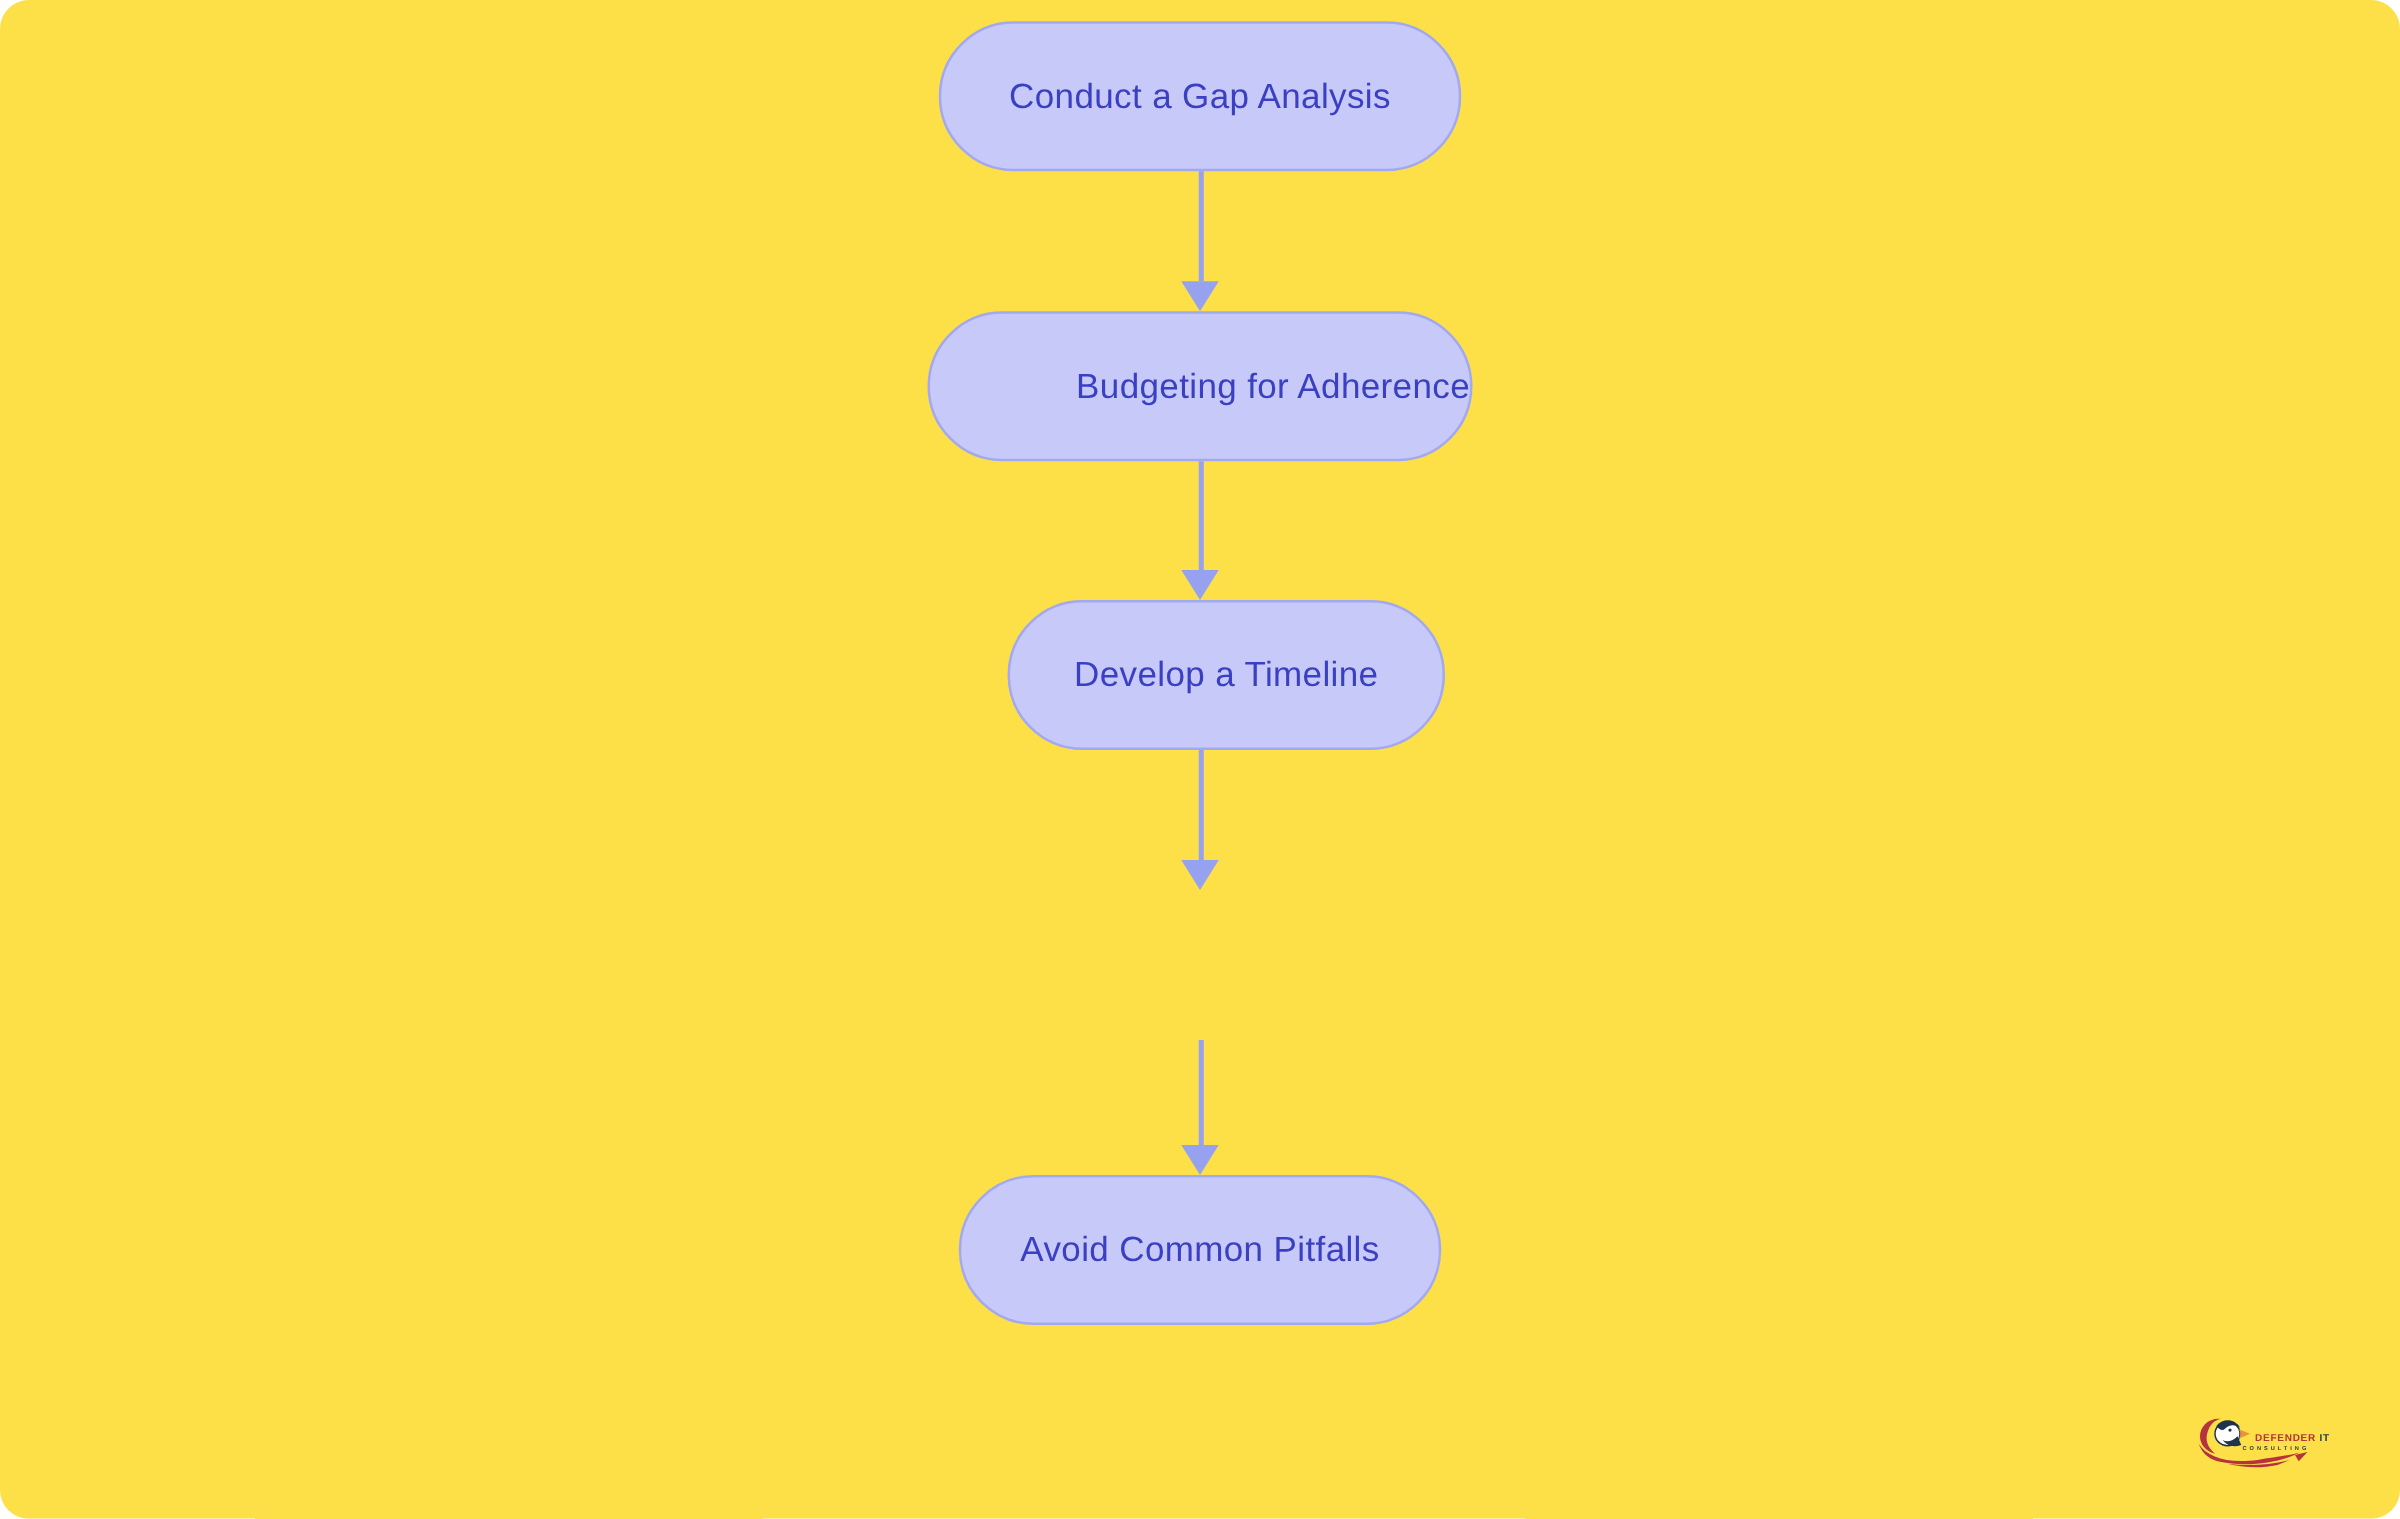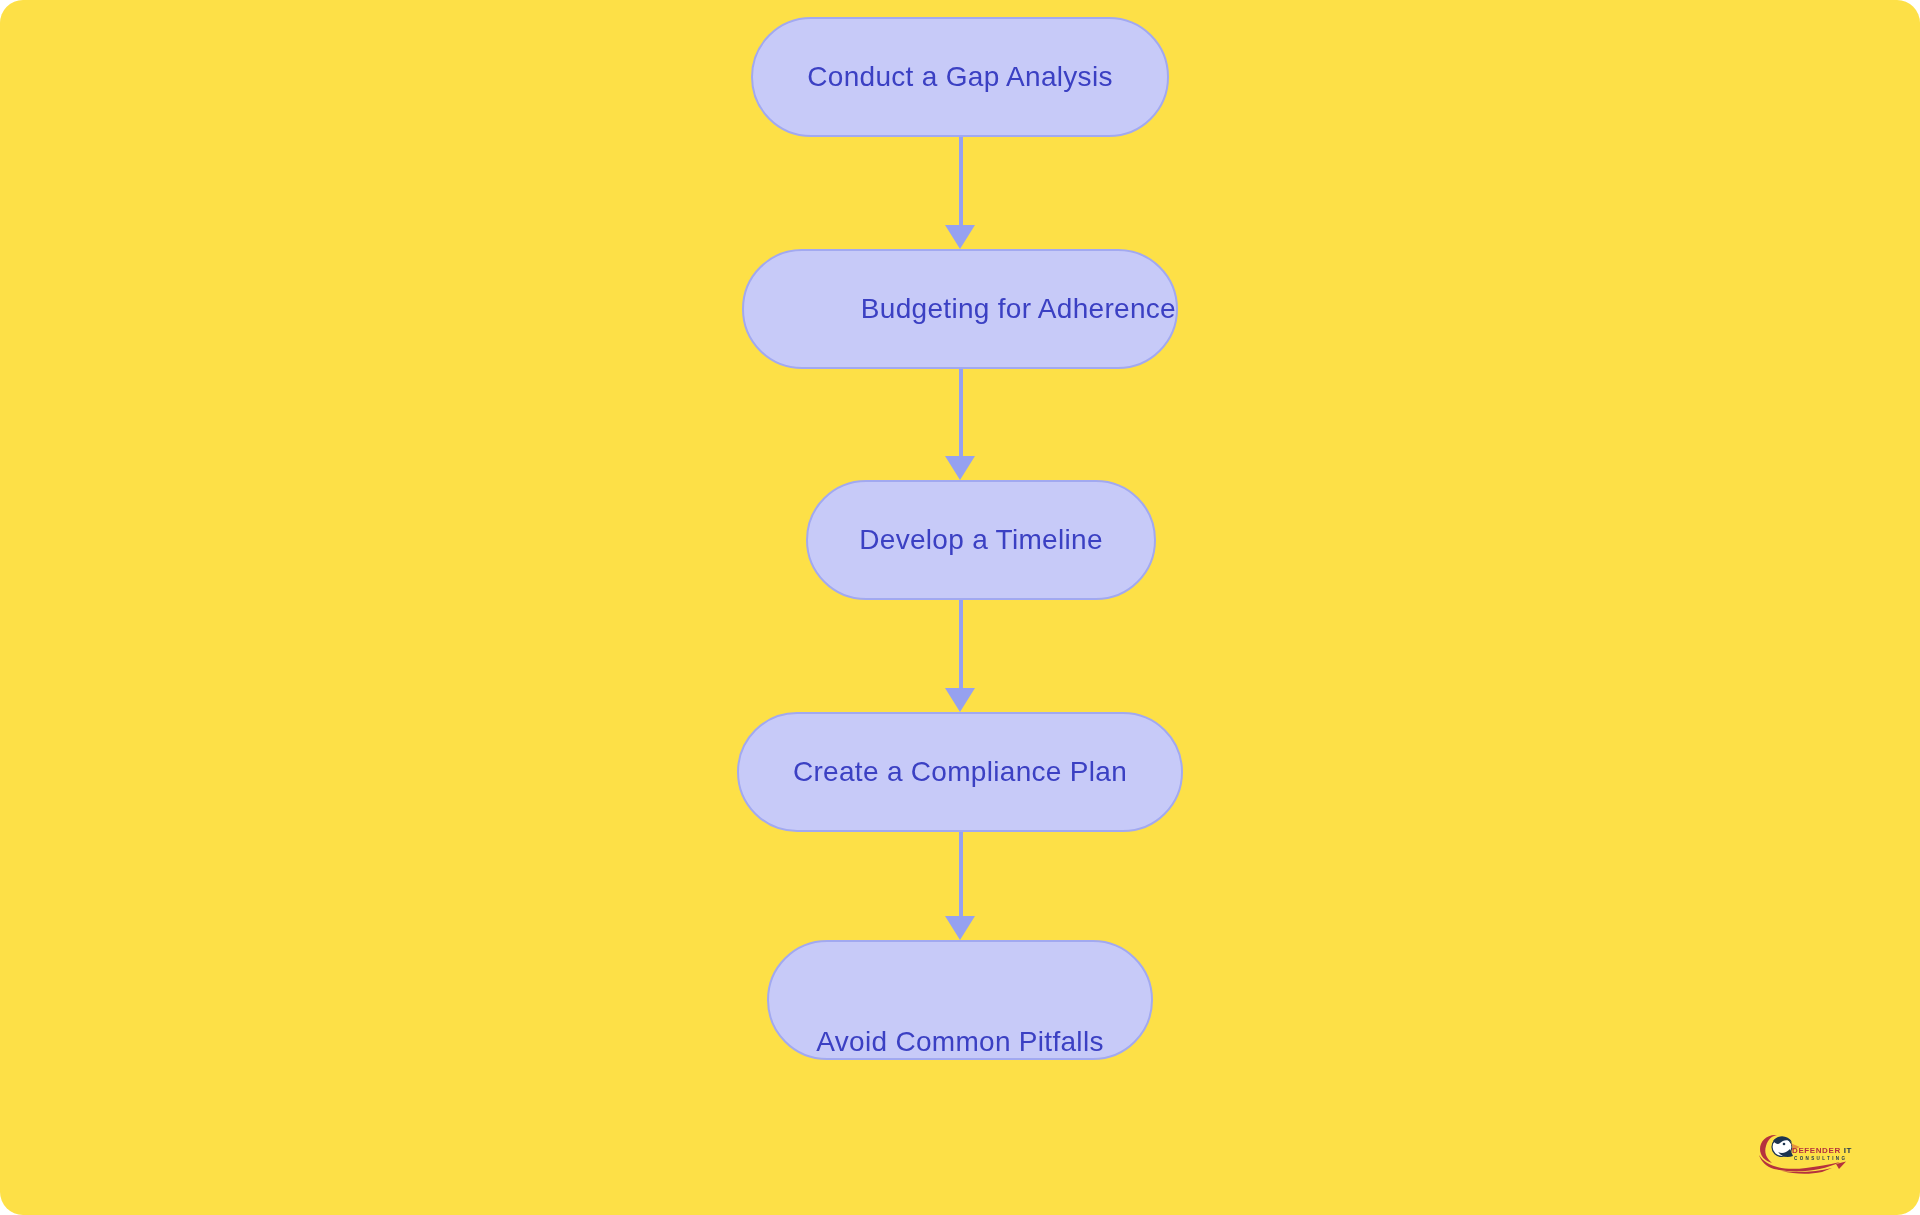--- a/index.html
+++ b/index.html
@@ -30,21 +30,21 @@
   .node-label {
     color: #3b40c3;
     font-size: 28px;
     letter-spacing: 0.3px;
     white-space: nowrap;
   }
   .node-1 { left: 751px; top: 17px;  width: 418px; }
   .node-2 { left: 742px; top: 249px; width: 436px; justify-content: flex-end; }
   .node-3 { left: 806px; top: 480px; width: 350px; }
   .node-4 { left: 737px; top: 712px; width: 446px; }
-  .node-5 { left: 767px; top: 940px; width: 386px; align-items: flex-end; }
+  .node-5 { left: 767px; top: 940px; width: 386px; }
 
   .arrow {
     position: absolute;
     left: 945px;
     width: 31px;
   }
   .arrow-line {
     position: absolute;
     left: 13.5px;
     top: 0;
@@ -78,21 +78,21 @@
   .logo-text {
     position: absolute;
     left: 40px;
     top: 17px;
     font-size: 8px;
     font-weight: bold;
     letter-spacing: 0.6px;
     white-space: nowrap;
     line-height: 1;
   }
-  .brand-red  { color: #b5323e; }
+  .brand-red  { color: #b5323e; margin-left: 12px; }
   .brand-navy { color: #1d344f; }
   .logo-sub {
     position: absolute;
     left: 42px;
     top: 27px;
     font-size: 4.5px;
     font-weight: bold;
     letter-spacing: 2.4px;
     color: #1d344f;
     white-space: nowrap;
@@ -124,23 +124,20 @@
 
   <div class="flow-node node-3">
     <span class="node-label">Develop a Timeline</span>
   </div>
 
   <div class="arrow arrow-3">
     <div class="arrow-line"></div>
     <div class="arrow-head"></div>
   </div>
 
-  <div class="flow-node node-4">
-    <span class="node-label">Create a Compliance Plan</span>
-  </div>
 
   <div class="arrow arrow-4">
     <div class="arrow-line"></div>
     <div class="arrow-head"></div>
   </div>
 
   <div class="flow-node node-5">
     <span class="node-label">Avoid Common Pitfalls</span>
   </div>
 

